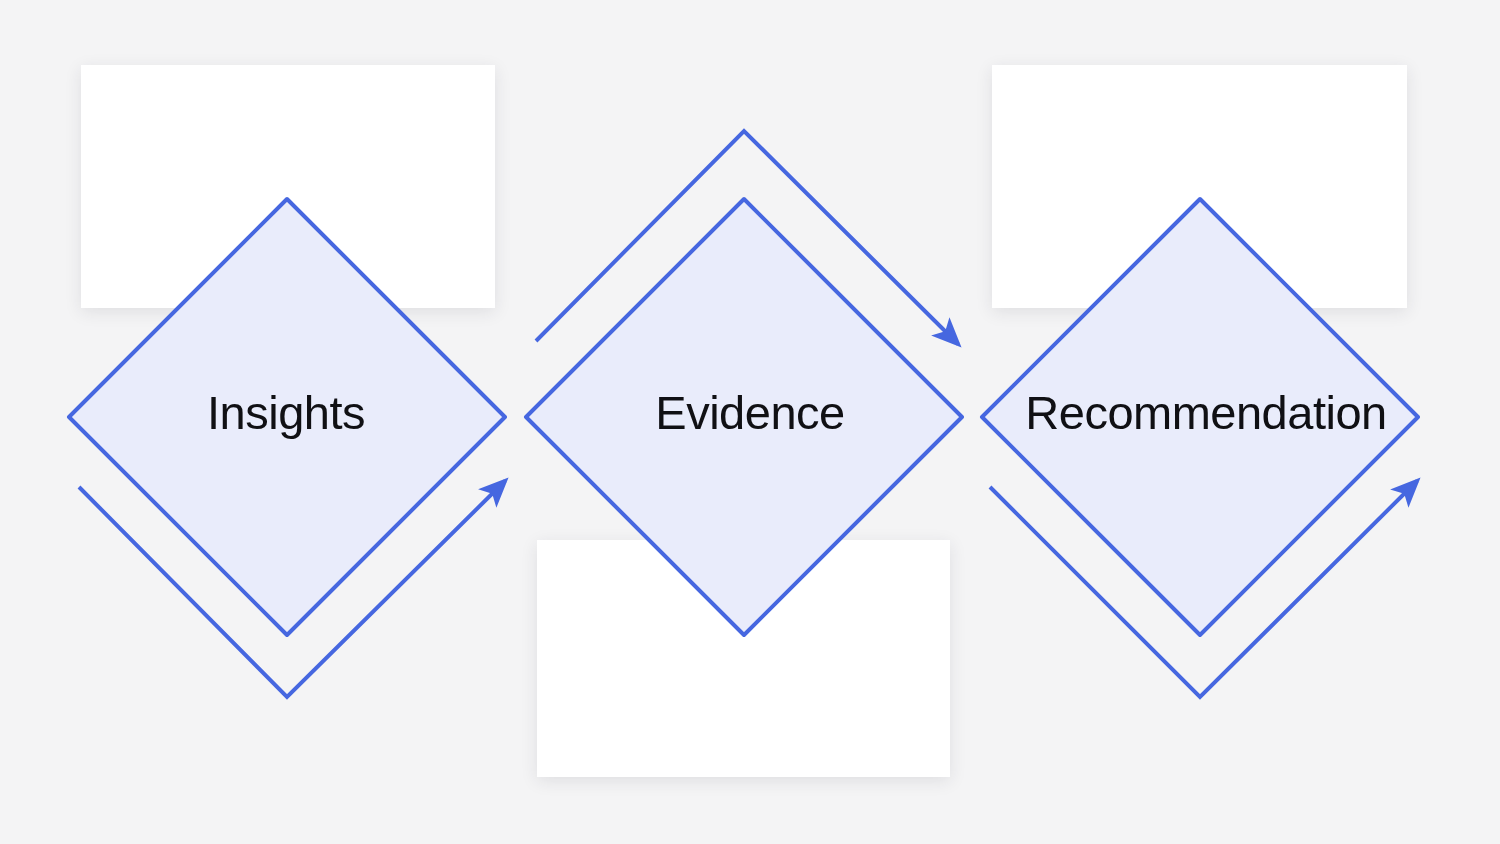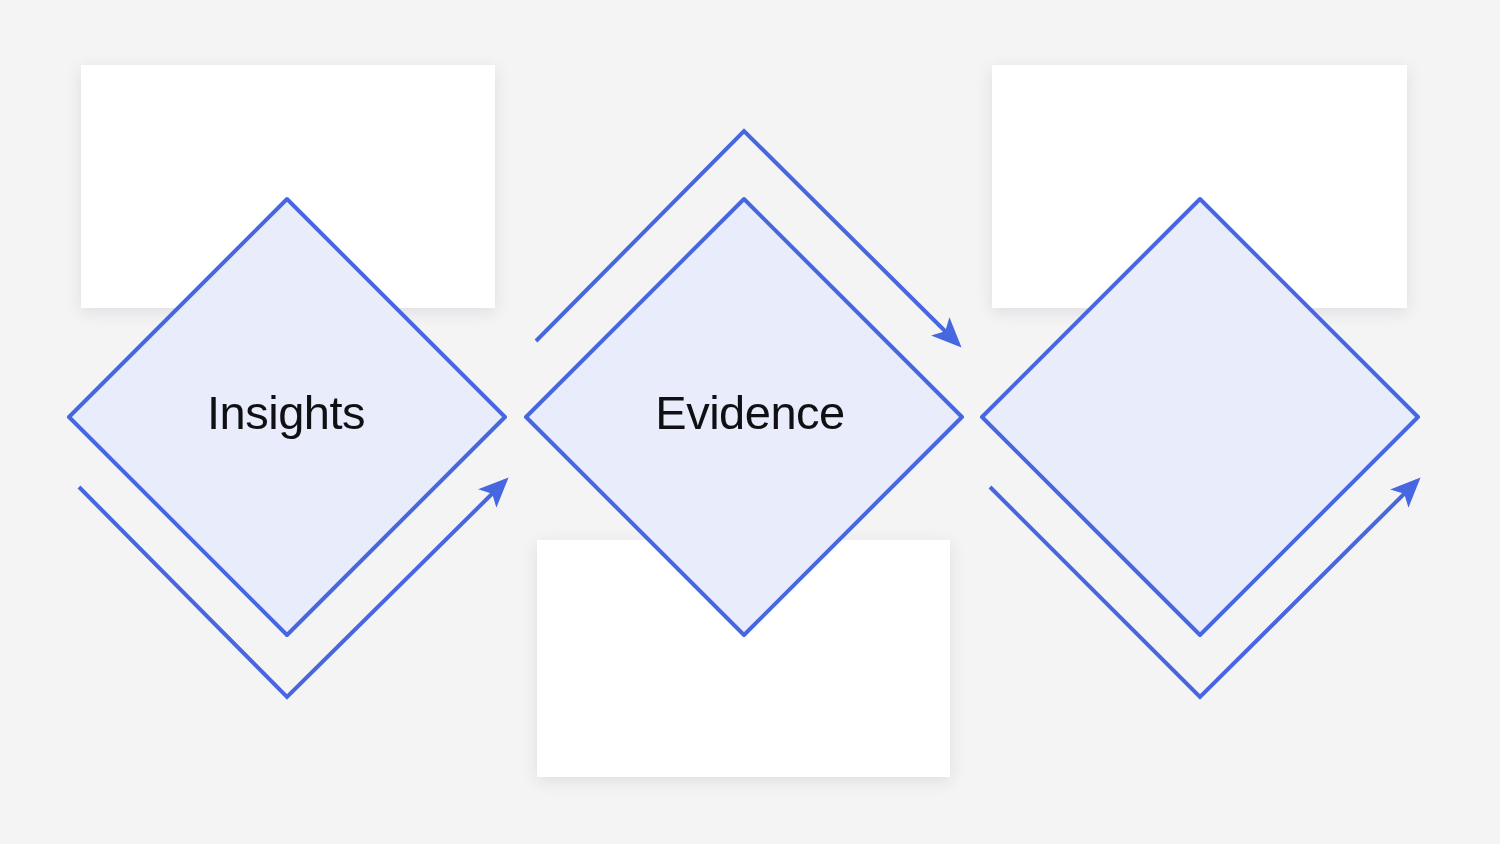--- a/index.html
+++ b/index.html
@@ -64,14 +64,15 @@
     <polygon points="744,199 962,417 744,635 526,417" fill="#e9ecfb" stroke="#4667e0" stroke-width="4" stroke-linejoin="round"></polygon>
     <polygon points="1200,199 1418,417 1200,635 982,417" fill="#e9ecfb" stroke="#4667e0" stroke-width="4" stroke-linejoin="round"></polygon>
 
     <polyline points="79,487 287,697 505,481" fill="none" stroke="#4667e0" stroke-width="4" marker-end="url(#arrowhead)"></polyline>
     <polyline points="536,341 744,131 958,344" fill="none" stroke="#4667e0" stroke-width="4" marker-end="url(#arrowhead)"></polyline>
     <polyline points="990,487 1200,697 1417,481" fill="none" stroke="#4667e0" stroke-width="4" marker-end="url(#arrowhead)"></polyline>
   </svg>
 
   <div class="node-label label-evidence">Evidence</div>
   <div class="node-label label-insights">Insights</div>
+  <div class="node-label label-recommendation">Recommendation</div>
 
 </div>
 
 </body></html>

